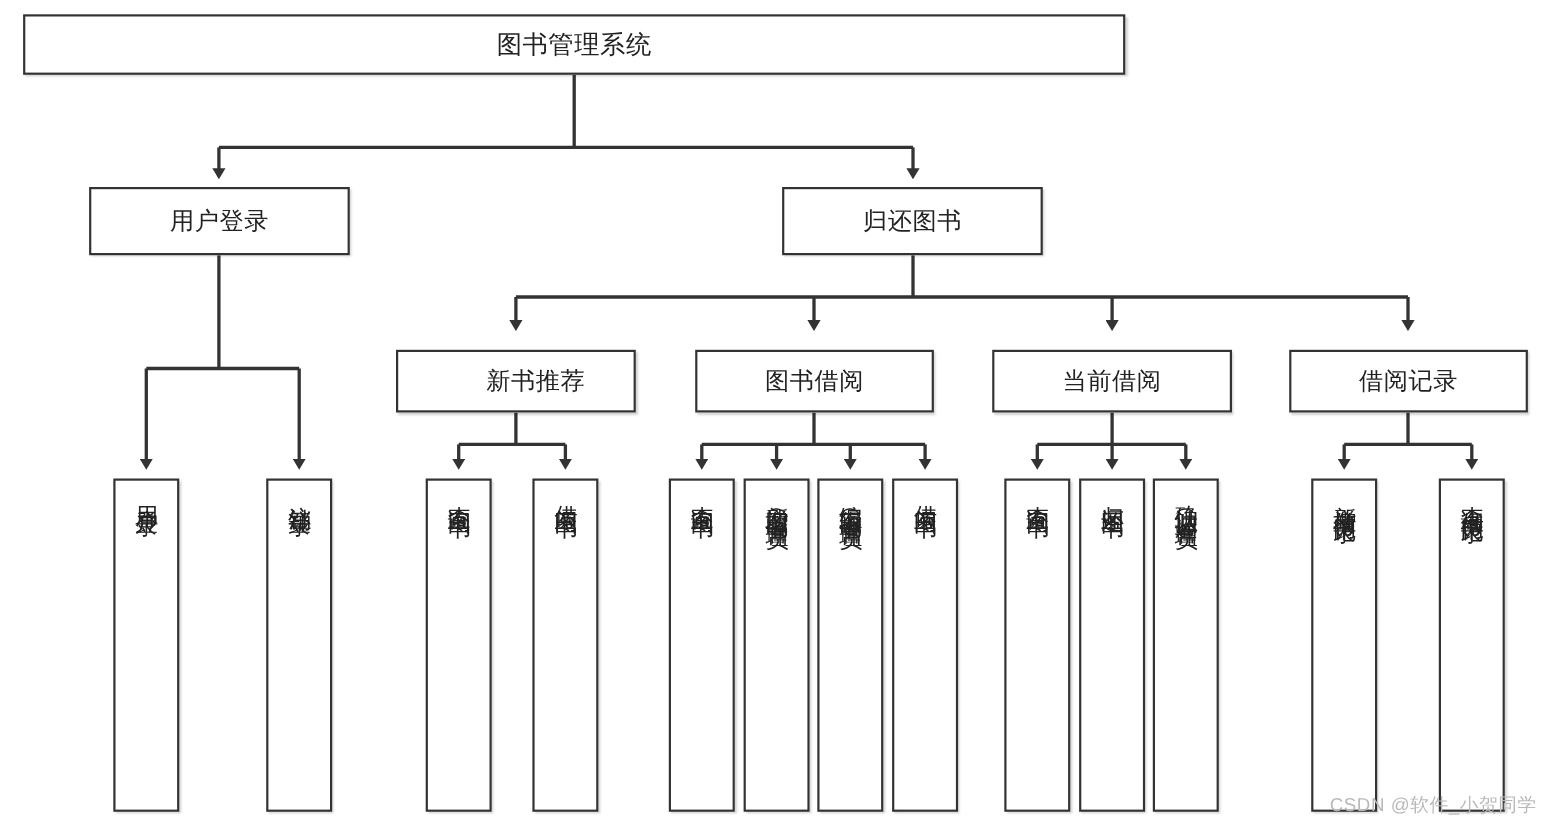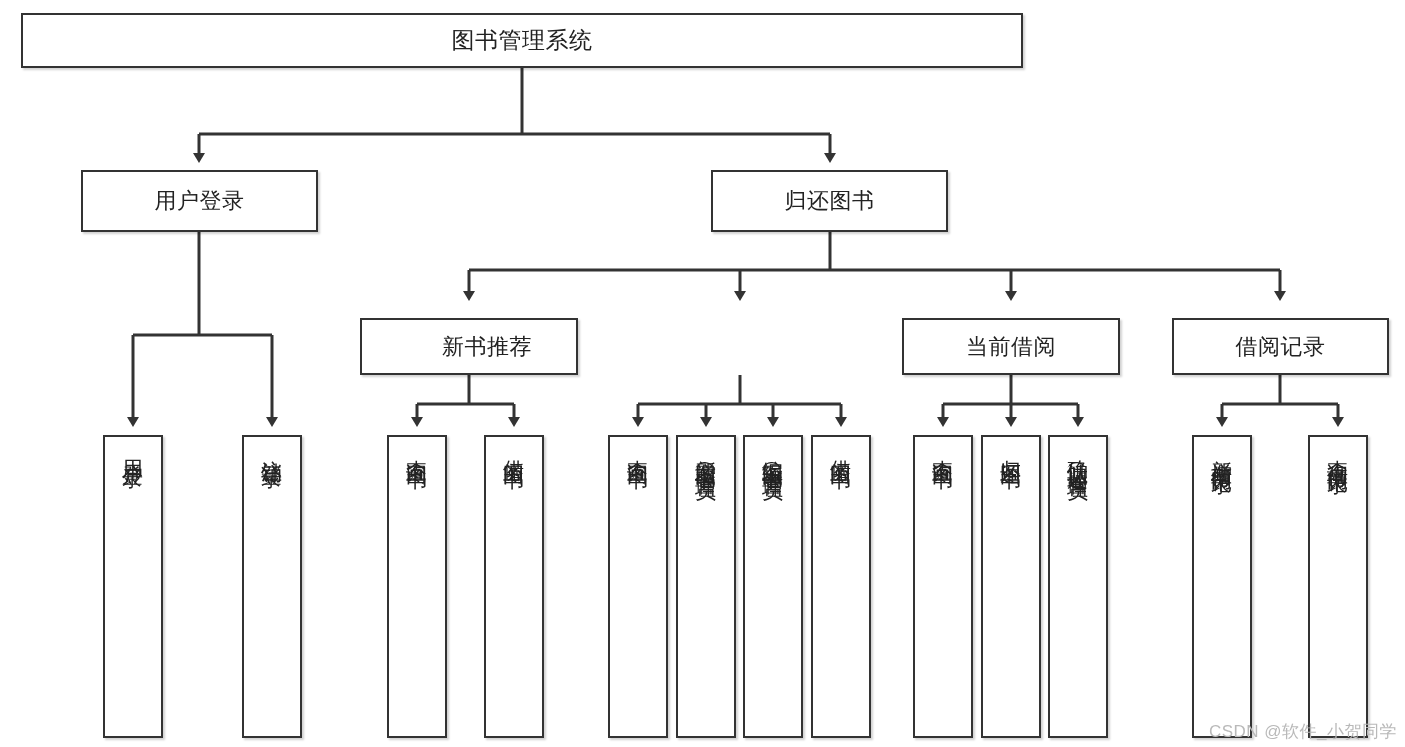--- a/index.html
+++ b/index.html
@@ -137,20 +137,23 @@
   <div class="node horiz" style="left:81px; top:170px; width:237px; height:62px;">
     <span class="label">用户登录</span>
   </div>
   <div class="node horiz" style="left:711px; top:170px; width:237px; height:62px;">
     <span class="label">归还图书</span>
   </div>
 
   <div class="node horiz" style="left:360px; top:318px; width:218px; height:57px;padding-left:36px;">
     <span class="label">新书推荐</span>
   </div>
+  <div class="node horiz" style="left:632px; top:318px; width:217px; height:57px;">
+    <span class="label">图书借阅</span>
+  </div>
   <div class="node horiz" style="left:902px; top:318px; width:218px; height:57px;">
     <span class="label">当前借阅</span>
   </div>
   <div class="node horiz" style="left:1172px; top:318px; width:217px; height:57px;font-family:Liberation Serif, serif;">
     <span class="label">借阅记录</span>
   </div>
 
   <div class="node vert" style="left:103px; top:435px; width:60px; height:303px;">
     <span class="label">用户登录</span>
   </div>

